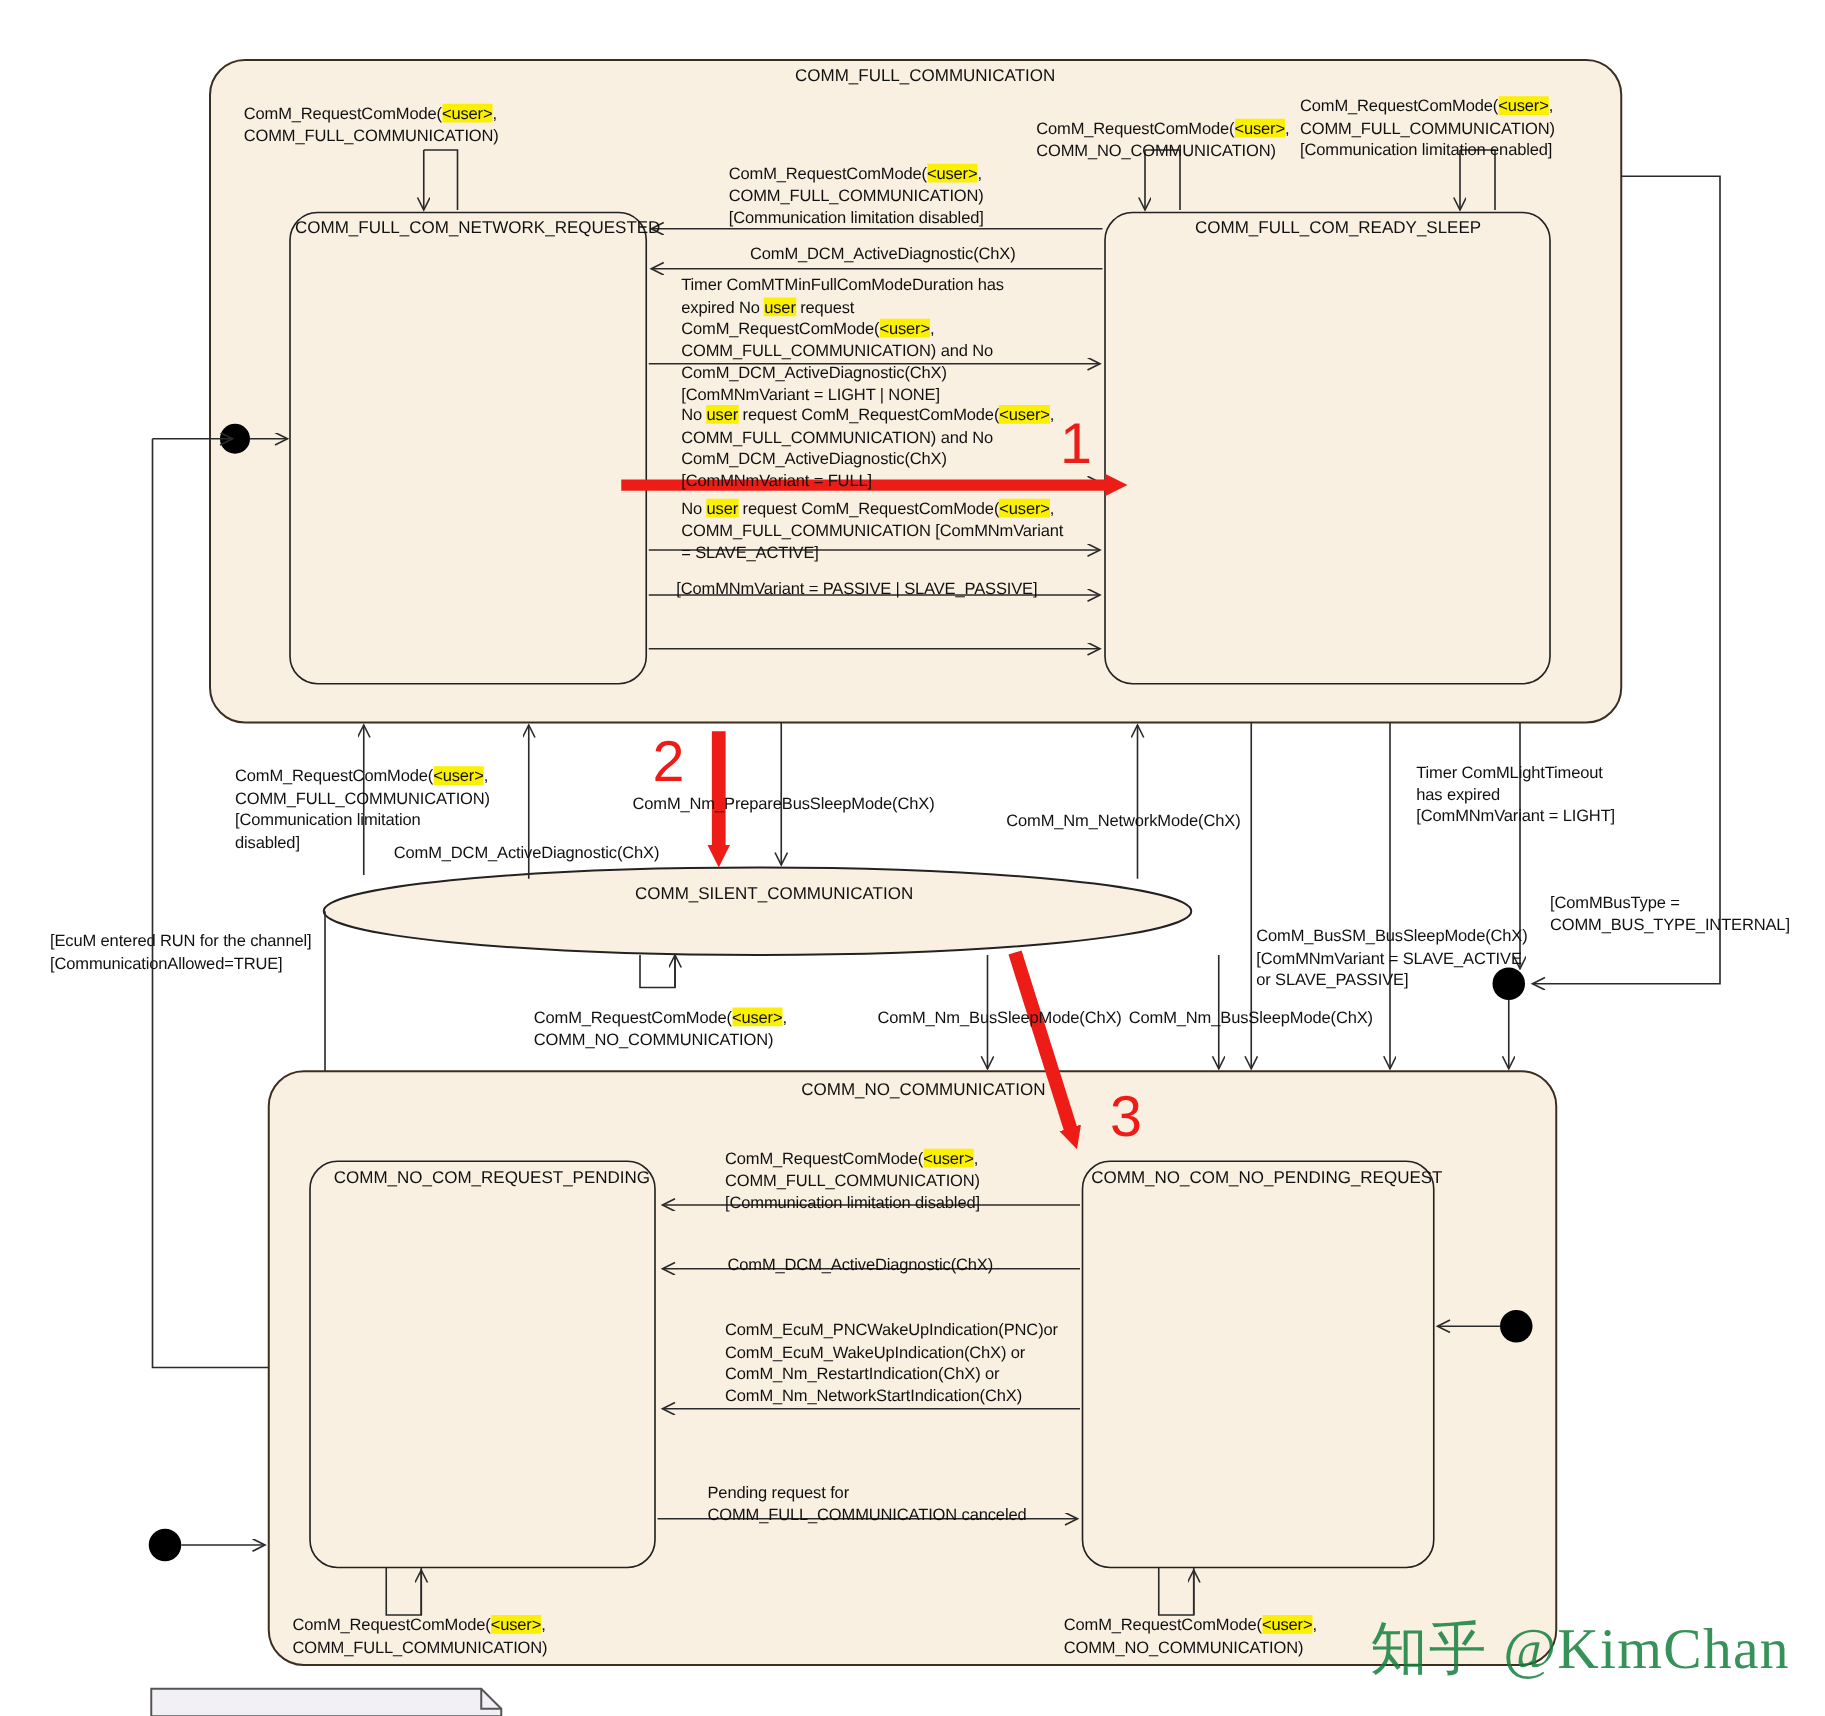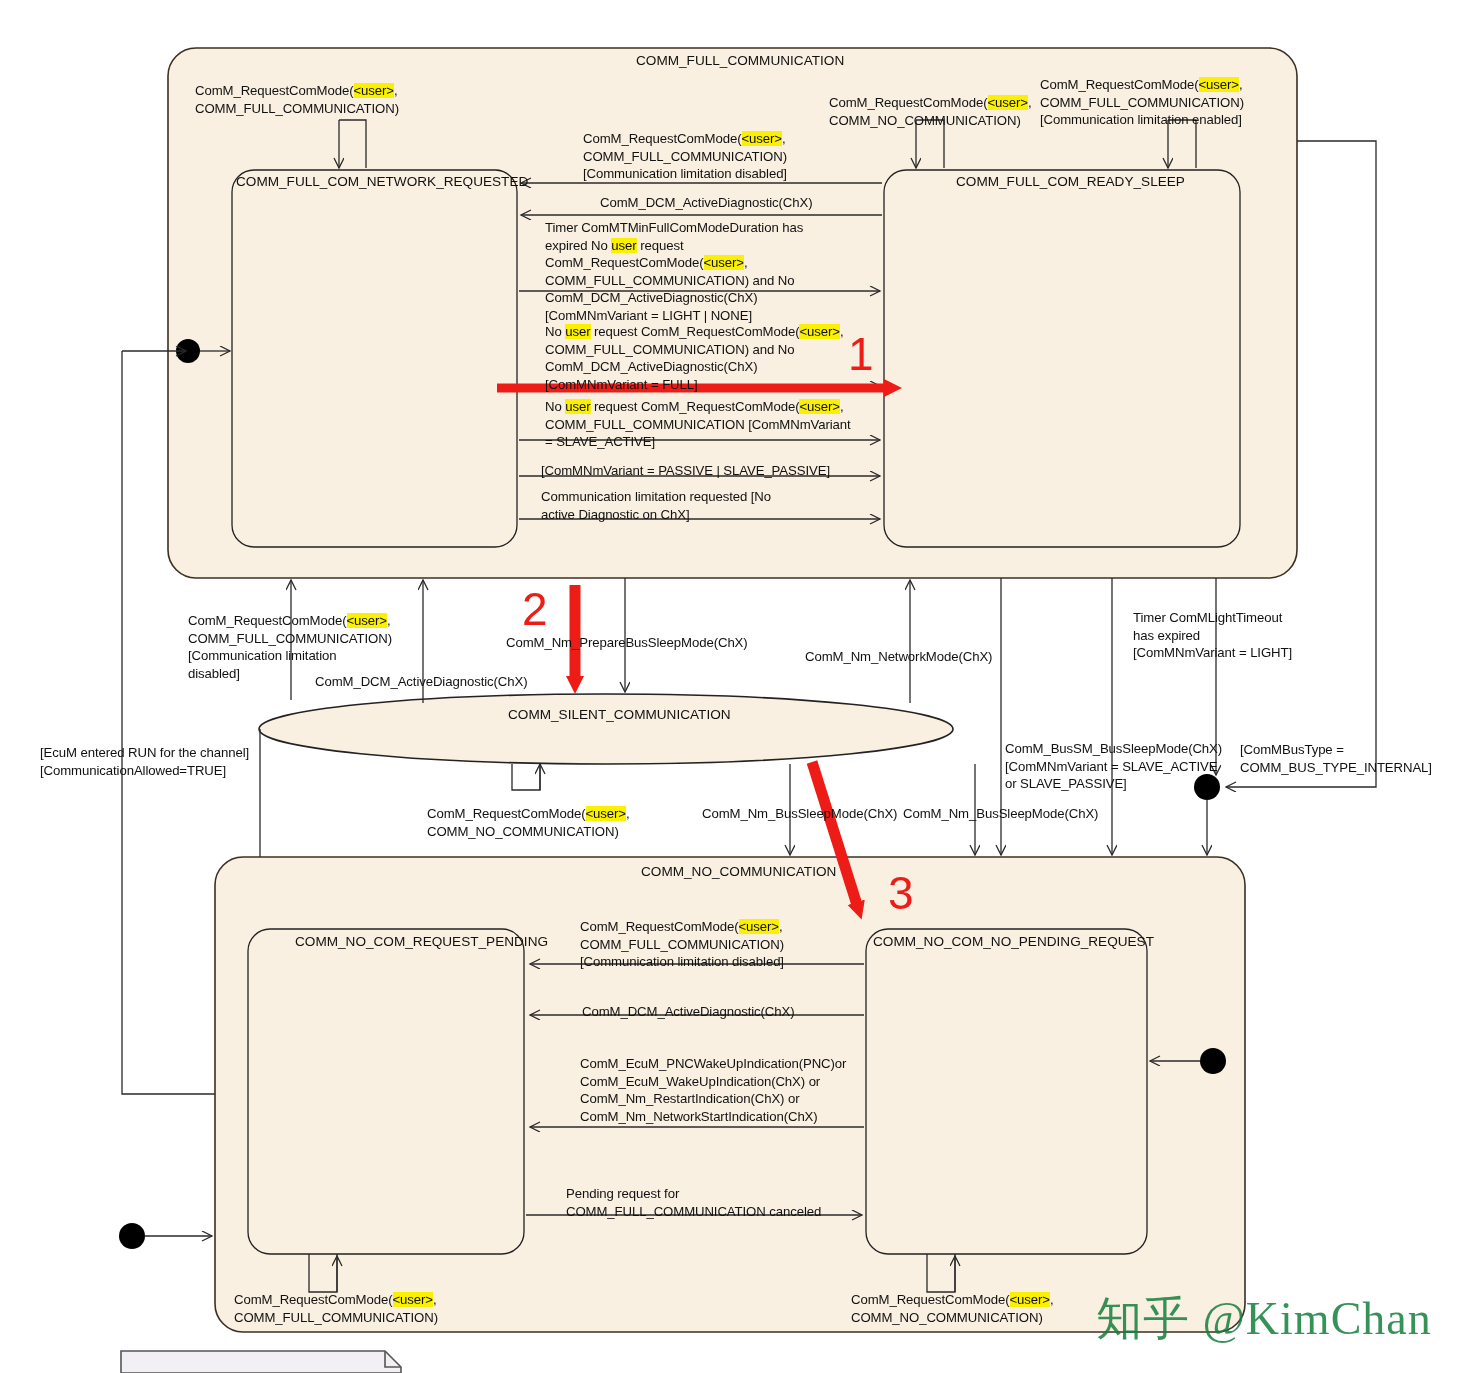--- a/index.html
+++ b/index.html
@@ -111,21 +111,21 @@
 
     <path d="M121,1351 L385,1351 L401,1367 L401,1373 L121,1373 Z" fill="#f2f0f5" stroke="#555" stroke-width="1.6"></path>
     <path d="M385,1351 L385,1367 L401,1367" fill="none" stroke="#555" stroke-width="1.6"></path>
   </svg>
 
   <div class="statename" style="left:636px;top:53px;">COMM_FULL_COMMUNICATION</div>
   <div class="statename" style="left:236px;top:174px;">COMM_FULL_COM_NETWORK_REQUESTED</div>
   <div class="statename" style="left:956px;top:174px;">COMM_FULL_COM_READY_SLEEP</div>
   <div class="statename" style="left:508px;top:707px;">COMM_SILENT_COMMUNICATION</div>
   <div class="statename" style="left:641px;top:864px;">COMM_NO_COMMUNICATION</div>
-  <div class="statename" style="left:267px;top:934px;margin-left:28px;">COMM_NO_COM_REQUEST_PENDING</div>
+  <div class="statename" style="left:267px;top:934px;">COMM_NO_COM_REQUEST_PENDING</div>
   <div class="statename" style="left:873px;top:934px;">COMM_NO_COM_NO_PENDING_REQUEST</div>
 
   <div class="lbl" style="left:195px;top:82px;">ComM_RequestComMode(<span class="hl">&lt;user&gt;</span>,
 COMM_FULL_COMMUNICATION)</div>
 
   <div class="lbl" style="left:829px;top:94px;">ComM_RequestComMode(<span class="hl">&lt;user&gt;</span>,
 COMM_NO_COMMUNICATION)</div>
 
   <div class="lbl" style="left:1040px;top:76px;">ComM_RequestComMode(<span class="hl">&lt;user&gt;</span>,
 COMM_FULL_COMMUNICATION)
@@ -148,22 +148,20 @@
 COMM_FULL_COMMUNICATION) and No
 ComM_DCM_ActiveDiagnostic(ChX)
 [ComMNmVariant = FULL]</div>
 
   <div class="lbl" style="left:545px;top:398px;">No <span class="hl">user</span> request ComM_RequestComMode(<span class="hl">&lt;user&gt;</span>,
 COMM_FULL_COMMUNICATION [ComMNmVariant
 = SLAVE_ACTIVE]</div>
 
   <div class="lbl" style="left:541px;top:462px;">[ComMNmVariant = PASSIVE | SLAVE_PASSIVE]</div>
 
-  <div class="lbl" style="left:541px;top:488px;">Communication limitation requested [No
-active Diagnostic on ChX]</div>
 
   <div class="lbl" style="left:188px;top:612px;">ComM_RequestComMode(<span class="hl">&lt;user&gt;</span>,
 COMM_FULL_COMMUNICATION)
 [Communication limitation
 disabled]</div>
 
   <div class="lbl" style="left:315px;top:673px;">ComM_DCM_ActiveDiagnostic(ChX)</div>
 
   <div class="lbl" style="left:506px;top:634px;">ComM_Nm_PrepareBusSleepMode(ChX)</div>
 
@@ -173,21 +171,21 @@
 [CommunicationAllowed=TRUE]</div>
 
   <div class="lbl" style="left:1133px;top:609px;">Timer ComMLightTimeout
 has expired
 [ComMNmVariant = LIGHT]</div>
 
   <div class="lbl" style="left:1005px;top:705px;margin-top:35px;">ComM_BusSM_BusSleepMode(ChX)
 [ComMNmVariant = SLAVE_ACTIVE
 or SLAVE_PASSIVE]</div>
 
-  <div class="lbl" style="left:1240px;top:713px;margin-top:28px;">[ComMBusType =
+  <div class="lbl" style="left:1240px;top:713px;">[ComMBusType =
 COMM_BUS_TYPE_INTERNAL]</div>
 
   <div class="lbl" style="left:427px;top:805px;">ComM_RequestComMode(<span class="hl">&lt;user&gt;</span>,
 COMM_NO_COMMUNICATION)</div>
 
   <div class="lbl" style="left:702px;top:805px;">ComM_Nm_BusSleepMode(ChX)</div>
   <div class="lbl" style="left:903px;top:805px;">ComM_Nm_BusSleepMode(ChX)</div>
 
   <div class="lbl" style="left:580px;top:918px;">ComM_RequestComMode(<span class="hl">&lt;user&gt;</span>,
 COMM_FULL_COMMUNICATION)

